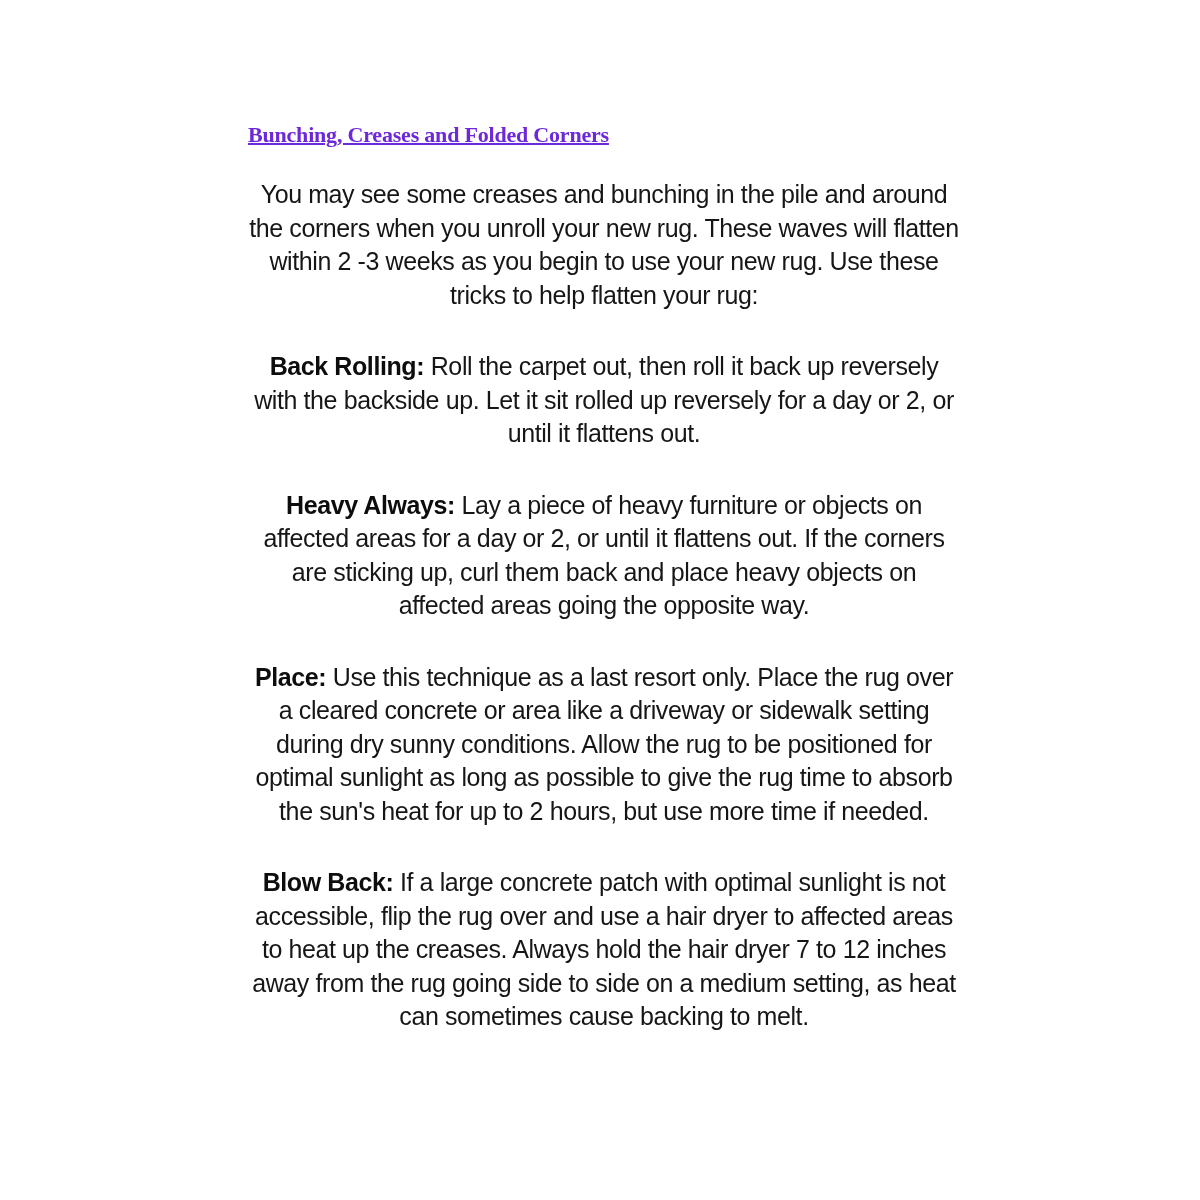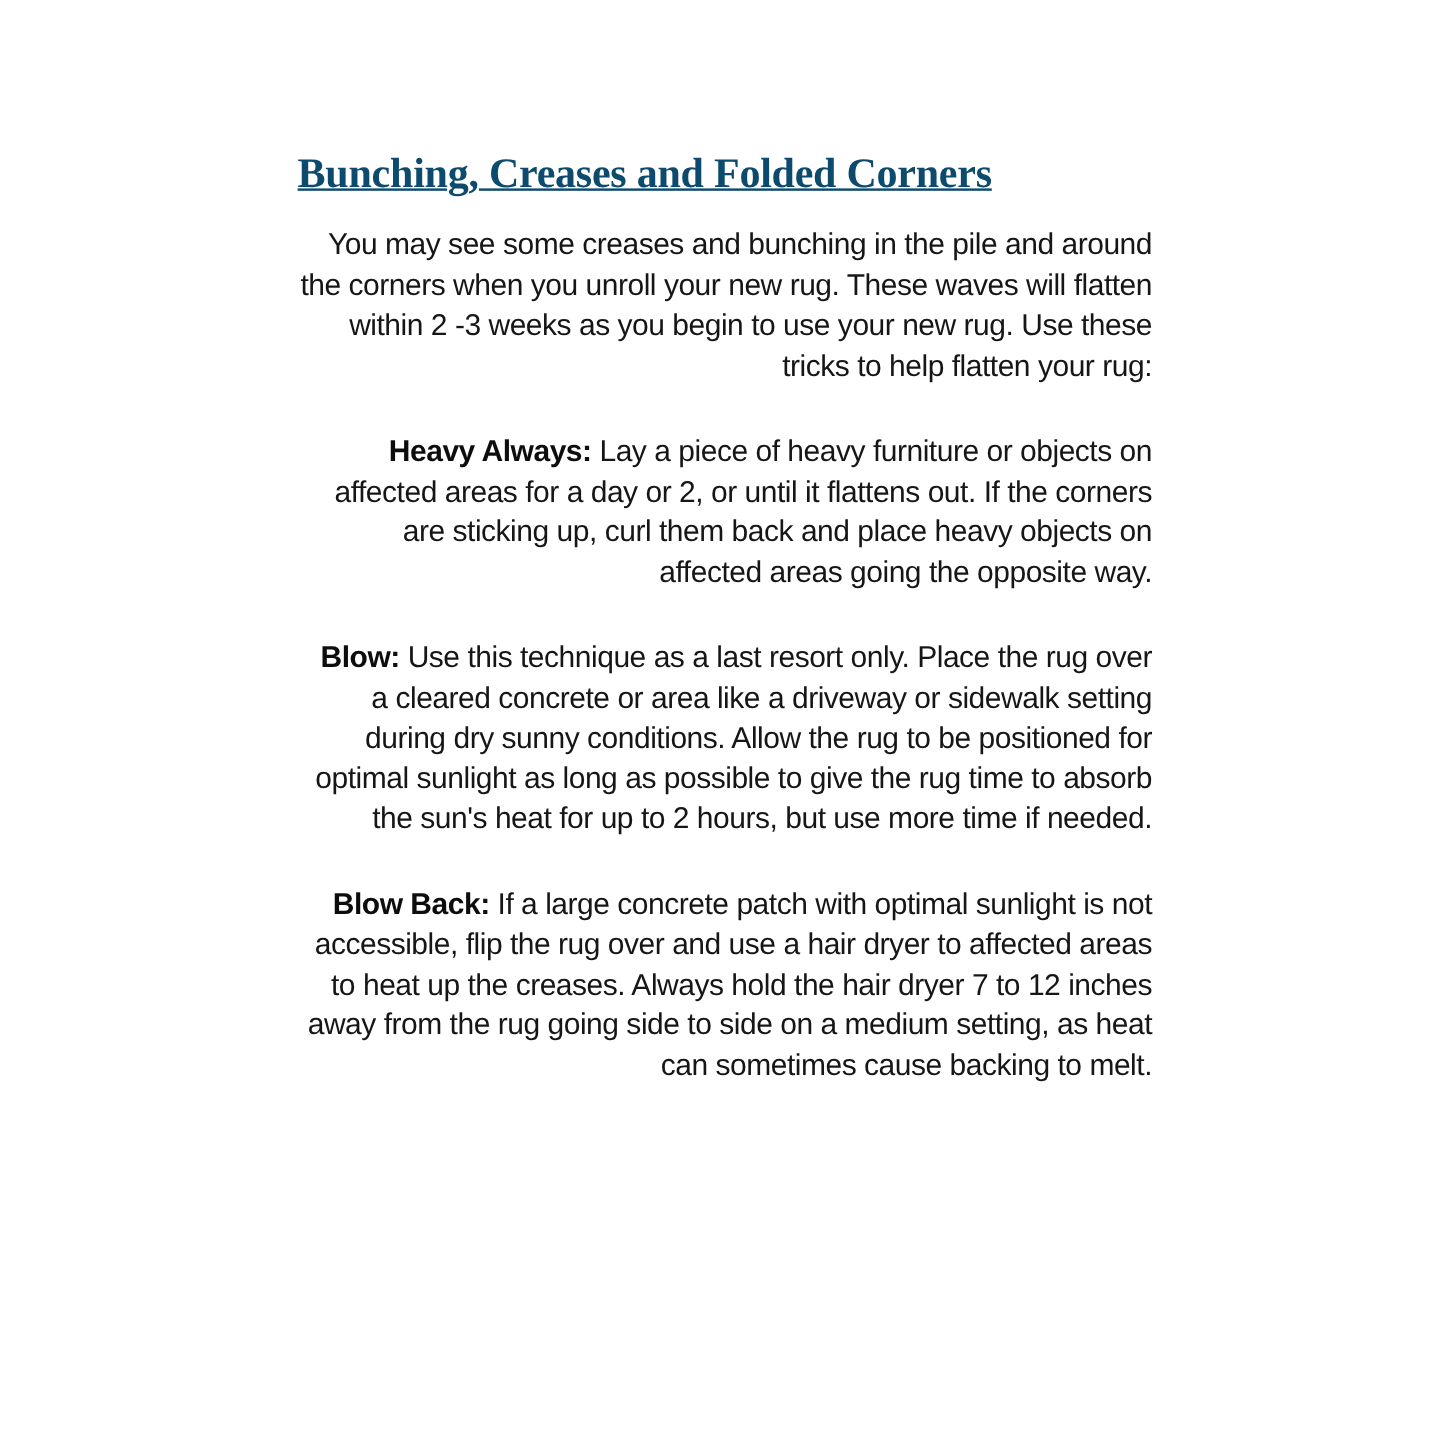--- a/index.html
+++ b/index.html
@@ -15,59 +15,63 @@
   }
   .page {
     position: absolute;
     left: 248px;
     top: 112px;
     width: 712px;
   }
   .doc-title {
     font-family: "Liberation Serif", serif;
     font-weight: bold;
-    font-size: 35px;
+    font-size: 22px;
     line-height: 33px;
     letter-spacing: -0.2px;
-    color: #0c4a6e;
+    color: #6d28d9;
     text-decoration: underline;
     text-decoration-thickness: 2px;
-    margin: 16px 0 27px 0;
+    margin: 6px 0 27px 0;
   }
   .para {
     font-family: "Liberation Sans", sans-serif;
     font-size: 25px;
     letter-spacing: -0.4px;
     line-height: 33.5px;
     color: #161616;
     margin: 0 0 38px 0;
-    text-align: right;
+    text-align: center;
   }
   .section-label {
     font-weight: bold;
     color: #0d0d0d;
   }
 </style>
 </head>
 <body>
 
 <div class="page">
 
   <h1 class="doc-title">Bunching, Creases and Folded Corners</h1>
 
   <p class="para">You may see some creases and bunching in the pile and around the corners when you unroll your new rug. These waves will flatten within 2 -3 weeks as you begin to use your new rug. Use these tricks to help flatten your rug:</p>
 
+  <p class="para">
+    <strong class="section-label">Back Rolling:</strong>
+    <span>Roll the carpet out, then roll it back up reversely with the backside up. Let it sit rolled up reversely for a day or 2, or until it flattens out.</span>
+  </p>
 
   <p class="para">
     <strong class="section-label">Heavy Always:</strong>
     <span>Lay a piece of heavy furniture or objects on affected areas for a day or 2, or until it flattens out. If the corners are sticking up, curl them back and place heavy objects on affected areas going the opposite way.</span>
   </p>
 
   <p class="para">
-    <strong class="section-label">Blow:</strong>
+    <strong class="section-label">Place:</strong>
     <span>Use this technique as a last resort only. Place the rug over a cleared concrete or area like a driveway or sidewalk setting during dry sunny conditions. Allow the rug to be positioned for optimal sunlight as long as possible to give the rug time to absorb the sun's heat for up to 2 hours, but use more time if needed.</span>
   </p>
 
   <p class="para">
     <strong class="section-label">Blow Back:</strong>
     <span>If a large concrete patch with optimal sunlight is not accessible, flip the rug over and use a hair dryer to affected areas to heat up the creases. Always hold the hair dryer 7 to 12 inches away from the rug going side to side on a medium setting, as heat can sometimes cause backing to melt.</span>
   </p>
 
 </div>
 

